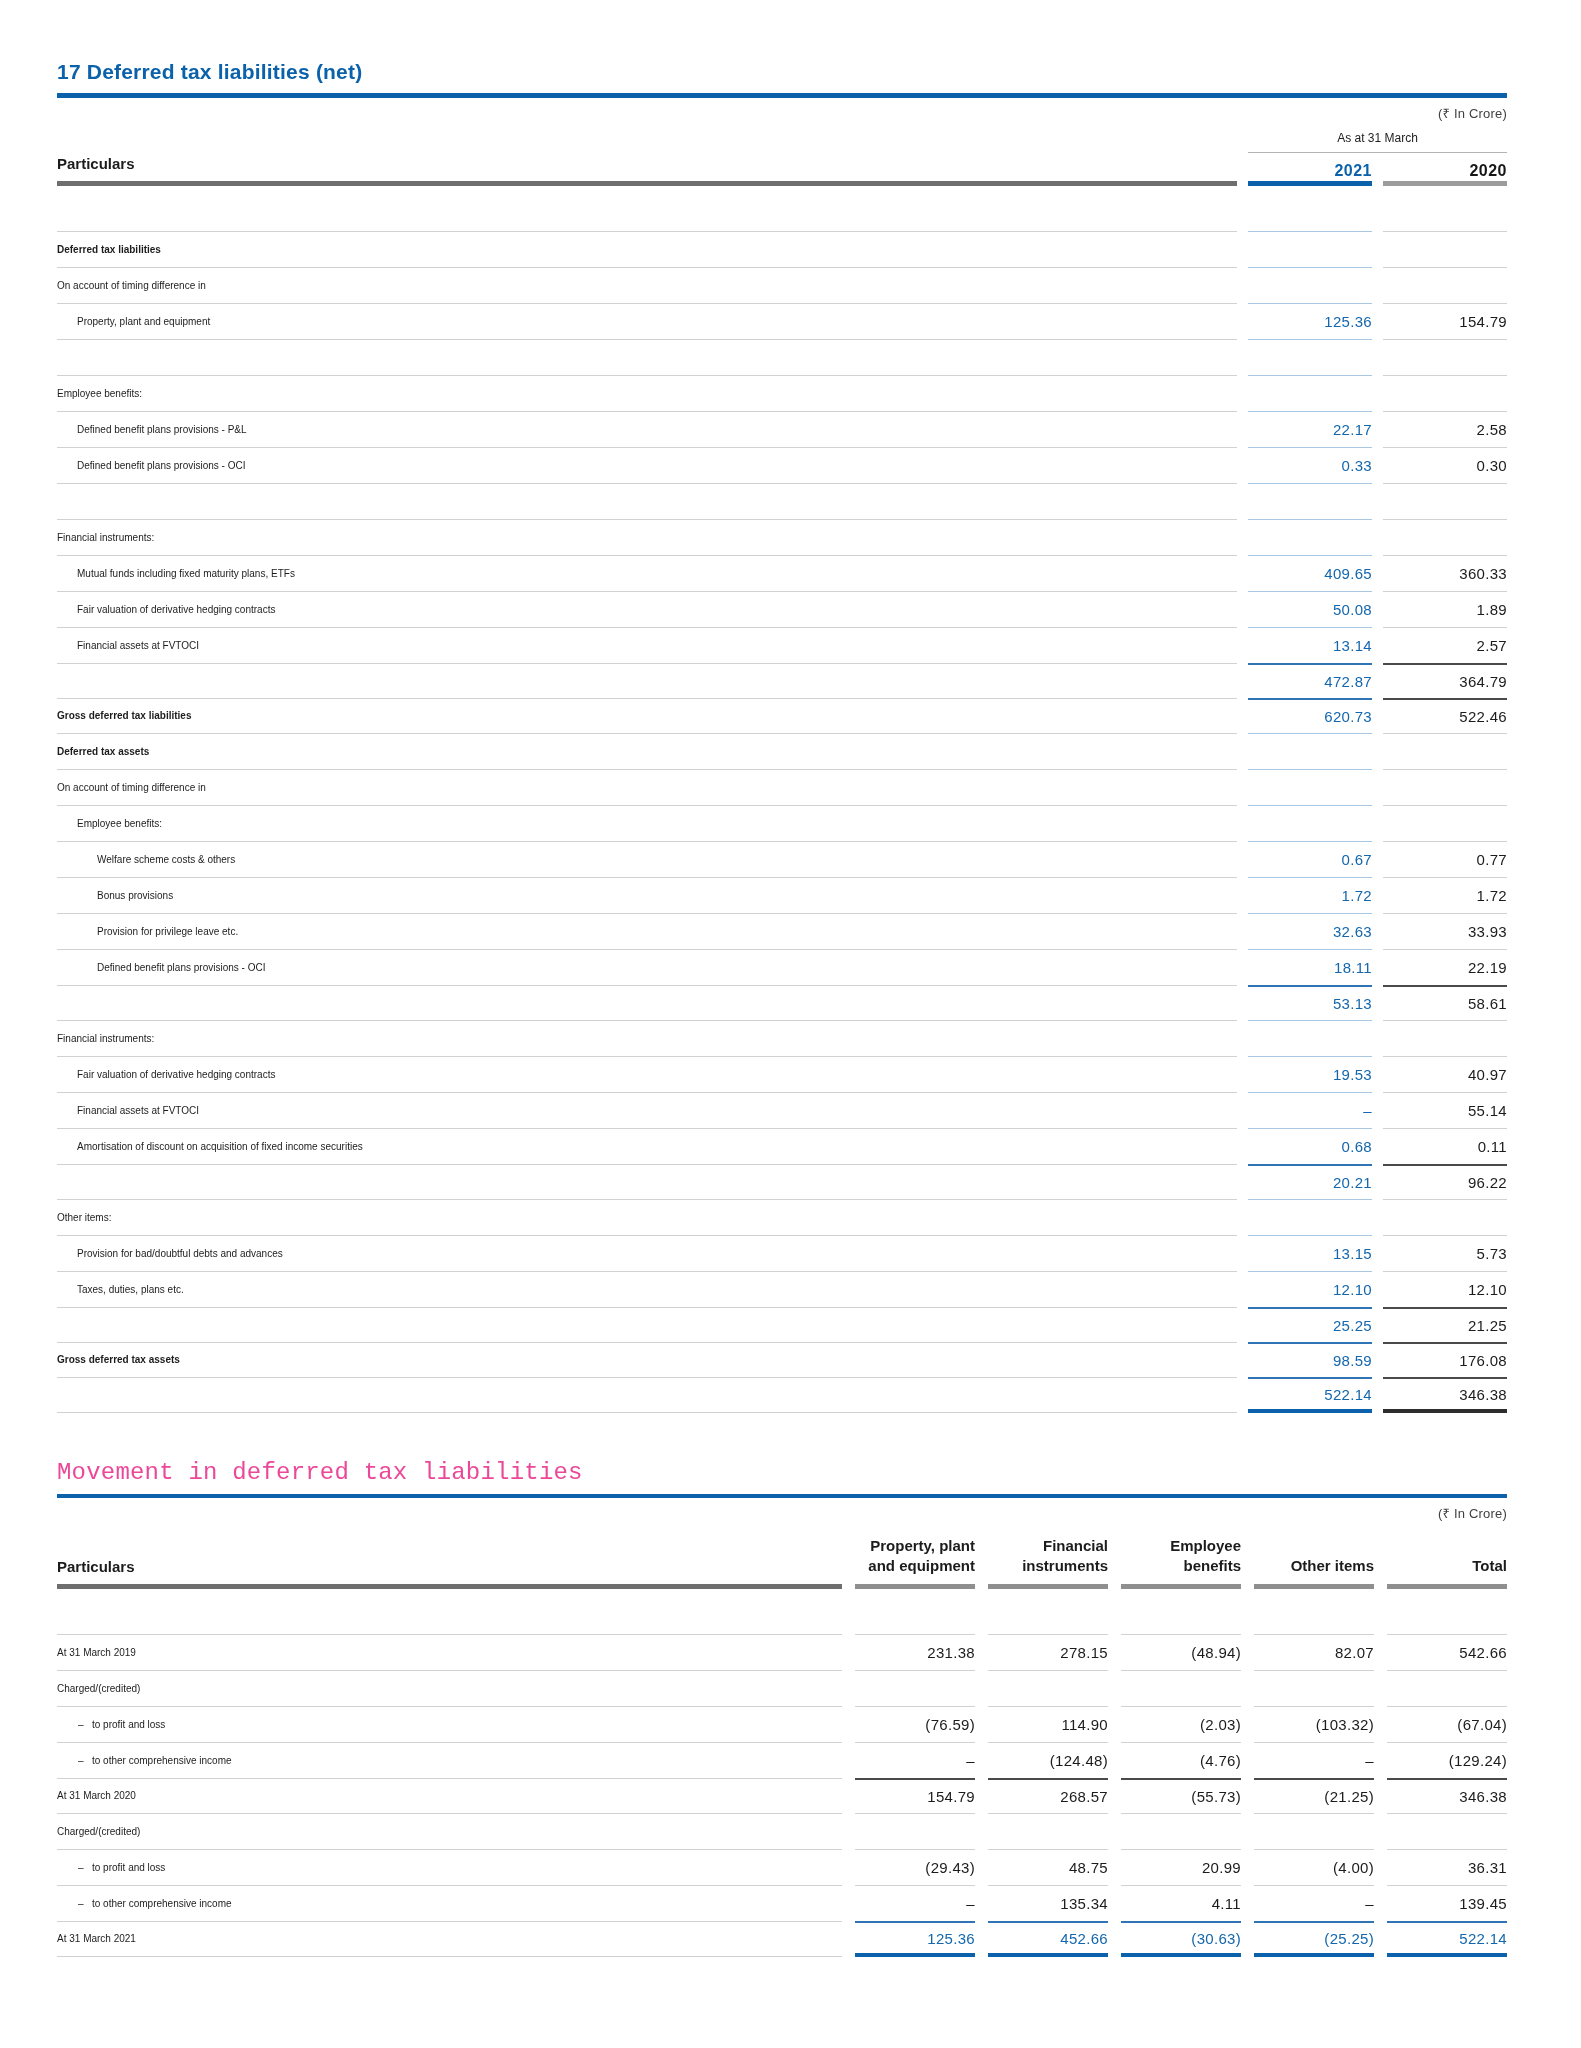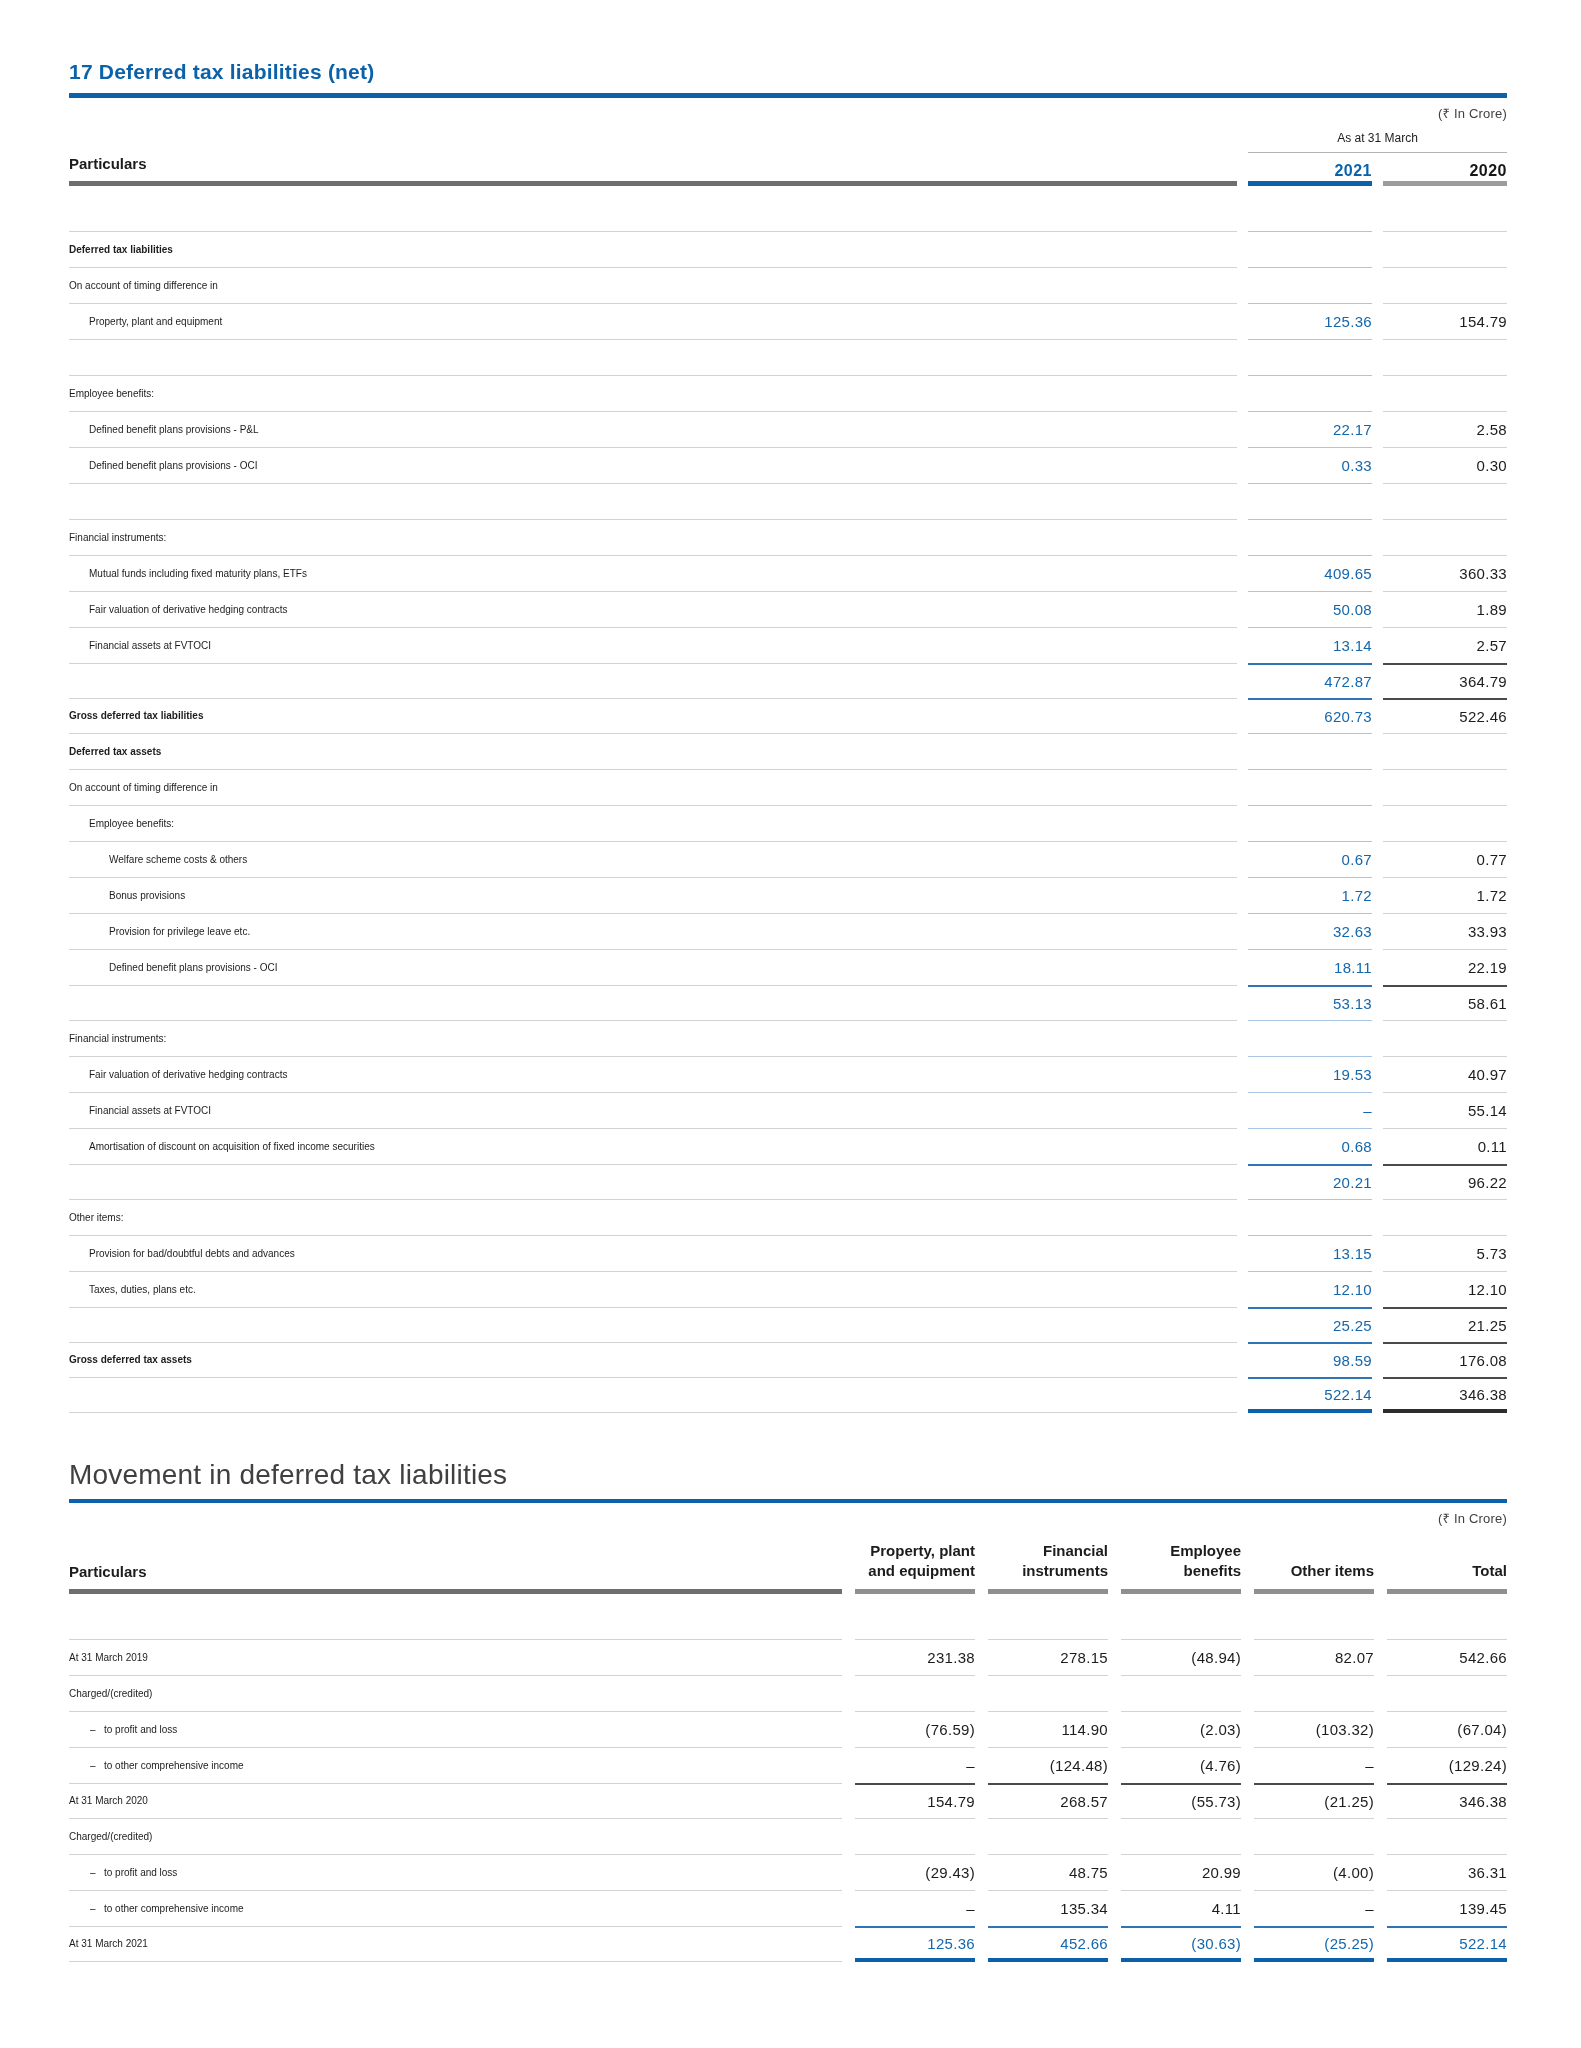--- a/index.html
+++ b/index.html
@@ -2,26 +2,26 @@
 <html><head>
 <meta charset="utf-8">
 <style>
   html,body{margin:0;padding:0;background:#ffffff;}
   body{
     width:1581px;height:2048px;
     font-family:"Liberation Sans", sans-serif;
     color:#1c1c1c;
     -webkit-font-smoothing:antialiased;
   }
-  .page{padding:60px 74px 0 57px;margin-left:12px;}
+  .page{padding:60px 74px 0 57px;}
 
   
   .sec1-title{font-size:21px;font-weight:bold;color:#0b62ab;letter-spacing:.2px;}
   .sec-rule{height:5px;background:#0b62ab;margin-top:9px;}
-  .sec2-title{font-size:28px;font-weight:normal;color:#404040;letter-spacing:.2px;}
+  .sec2-title{font-size:24px;font-weight:normal;color:#ec4899;letter-spacing:.2px;font-family:Liberation Mono, monospace;}
   .sec2-rule{height:4px;background:#0b62ab;margin-top:8px;}
   .unit-note{text-align:right;font-size:13px;color:#404040;margin-top:6px;letter-spacing:.2px;}
 
   
   .t1-group{display:flex;justify-content:flex-end;margin-top:9px;}
   .t1-group-label{width:259px;text-align:center;font-size:12px;color:#222;
     padding-bottom:7px;border-bottom:1px solid #b3b3b3;}
   .t1-head{display:flex;align-items:flex-end;margin-top:2px;}
   .t1-head .h-lbl{flex:1;font-weight:bold;font-size:15px;padding-bottom:9px;border-bottom:5px solid #6e6e6e;}
   .t1-head .h-num{width:124px;margin-left:11px;text-align:right;font-weight:bold;font-size:16px;

